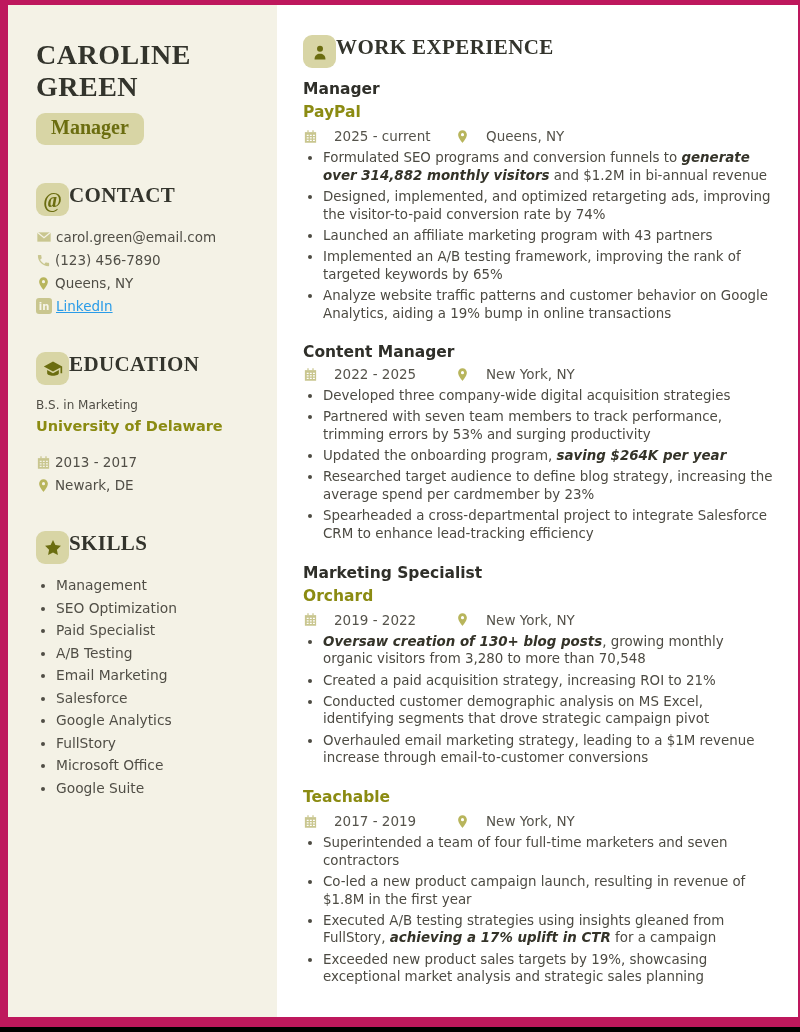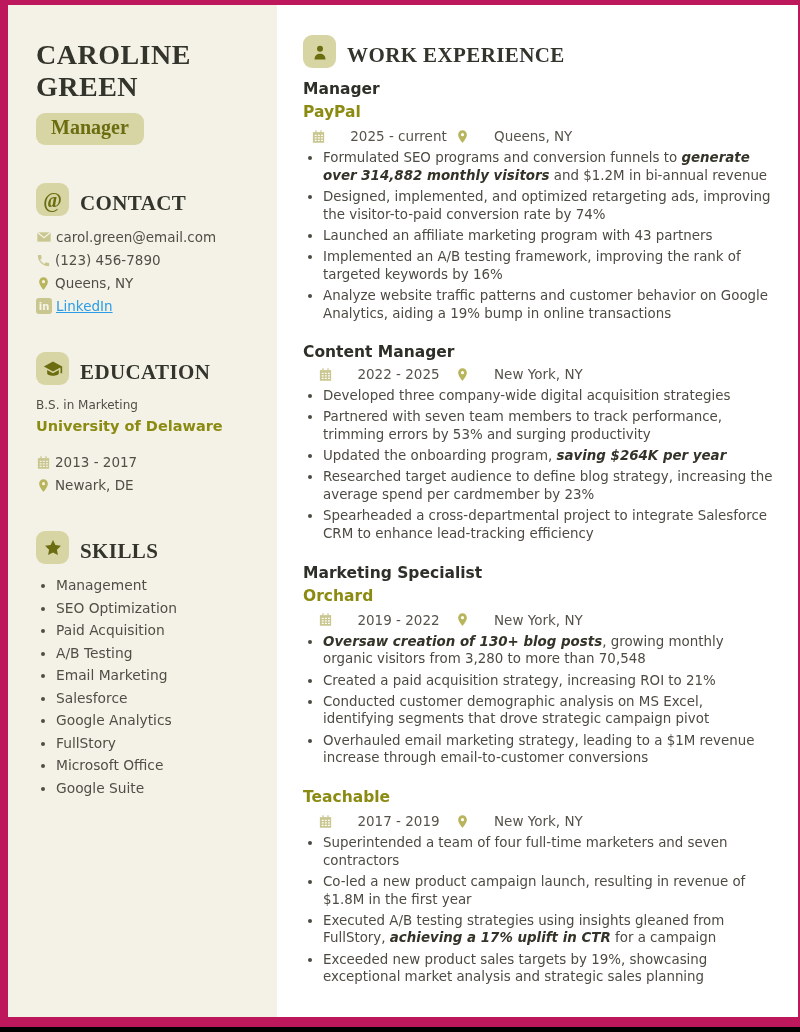--- a/index.html
+++ b/index.html
@@ -40,22 +40,21 @@
     color: #6b6d10;
     font-family: "Liberation Serif", "DejaVu Serif", serif;
     font-weight: 700;
     font-size: 20px;
     padding: 3px 15px 6px 15px;
     border-radius: 9px;
   }
   .side-section { margin-top: 38px; }
   .section-heading {
     display: flex;
-    align-items: flex-end;
-    gap: 11px;
+    align-items: flex-start;
     margin-bottom: 13px;
   }
   .icon-badge {
     width: 33px;
     height: 33px;
     border-radius: 9px;
     background: #d8d5a5;
     color: #6b6d10;
     display: flex;
     align-items: center;
@@ -141,21 +140,21 @@
     color: #8b8b12;
     margin-bottom: 7px;
   }
   .job-meta {
     display: flex;
     align-items: center;
     font-size: 13.5px;
     color: #55534b;
     margin-bottom: 5px;
   }
-  .meta-chip { display: flex; align-items: center; gap: 24px; justify-content: center; }
+  .meta-chip { display: flex; align-items: center; gap: 16px; }
   .meta-date { width: 152px; }
   .job-bullets {
     margin: 0;
     padding-left: 20px;
     font-size: 13.4px;
     line-height: 1.32;
     color: #4c4a42;
   }
   .job-bullets li { margin-bottom: 3.5px; }
   .em {
@@ -241,21 +240,21 @@
         <span class="icon-badge">
           <svg width="20" height="20" viewBox="0 0 24 24" fill="#6b6d10">
               <path d="M12 2.5l2.9 6 6.6.9-4.8 4.6 1.2 6.5L12 17.4l-5.9 3.1 1.2-6.5L2.5 9.4l6.6-.9 2.9-6z"></path>
             </svg>
         </span>
         <span class="heading-text">SKILLS</span>
       </div>
       <ul class="skills-list">
           <li>Management</li>
           <li>SEO Optimization</li>
-          <li>Paid Acquisition</li>
+          <li>Paid Specialist</li>
           <li>A/B Testing</li>
           <li>Email Marketing</li>
           <li>Salesforce</li>
           <li>Google Analytics</li>
           <li>FullStory</li>
           <li>Microsoft Office</li>
           <li>Google Suite</li>
         </ul>
     </div>
   </div>
@@ -287,21 +286,21 @@
         <svg width="15" height="15" viewBox="0 0 24 24" fill="#b8b55c">
                 <path d="M12 2C8.1 2 5 5.1 5 9c0 5.2 7 13 7 13s7-7.8 7-13c0-3.9-3.1-7-7-7zm0 9.5a2.5 2.5 0 1 1 0-5 2.5 2.5 0 0 1 0 5z"></path>
               </svg>
         <span>Queens, NY</span>
       </span>
     </div>
     <ul class="job-bullets">
             <li><span>Formulated SEO programs and conversion funnels to </span><span class="em">generate over 314,882 monthly visitors</span><span> and $1.2M in bi-annual revenue</span></li>
             <li><span>Designed, implemented, and optimized retargeting ads, improving the visitor-to-paid conversion rate by 74%</span></li>
             <li><span>Launched an affiliate marketing program with 43 partners</span></li>
-            <li><span>Implemented an A/B testing framework, improving the rank of targeted keywords by 16%</span></li>
+            <li><span>Implemented an A/B testing framework, improving the rank of targeted keywords by 65%</span></li>
             <li><span>Analyze website traffic patterns and customer behavior on Google Analytics, aiding a 19% bump in online transactions</span></li>
           </ul>
   </div>
 
   <div class="job">
     <div class="job-title">Content Manager</div>
     <div class="job-meta">
       <span class="meta-chip meta-date">
         <svg width="15" height="15" viewBox="0 0 24 24" fill="#c9c68f">
                 <path d="M7 2h2v3H7zM15 2h2v3h-2z"></path>

